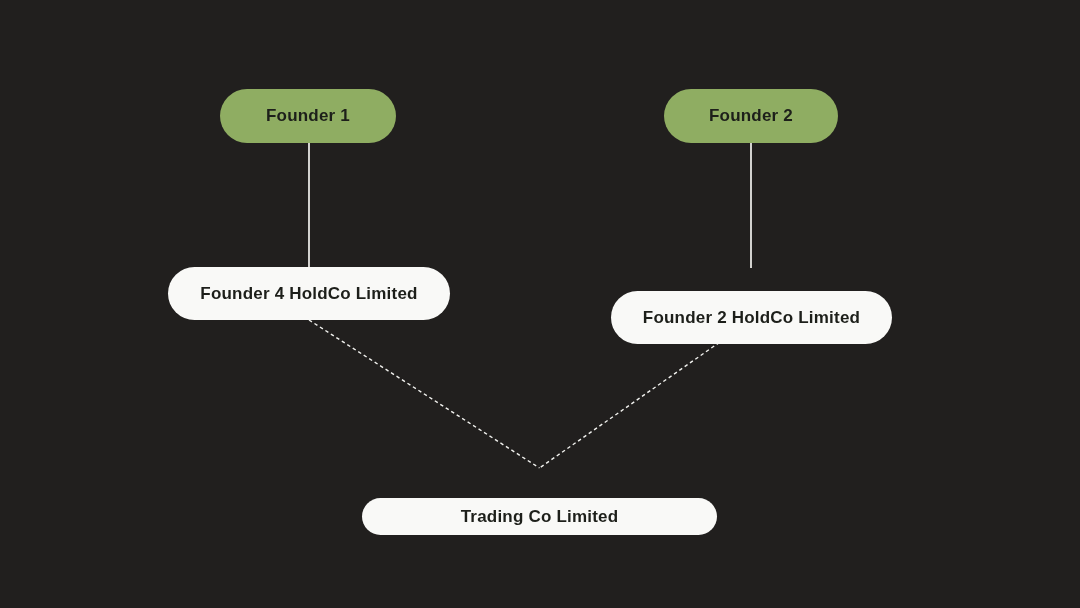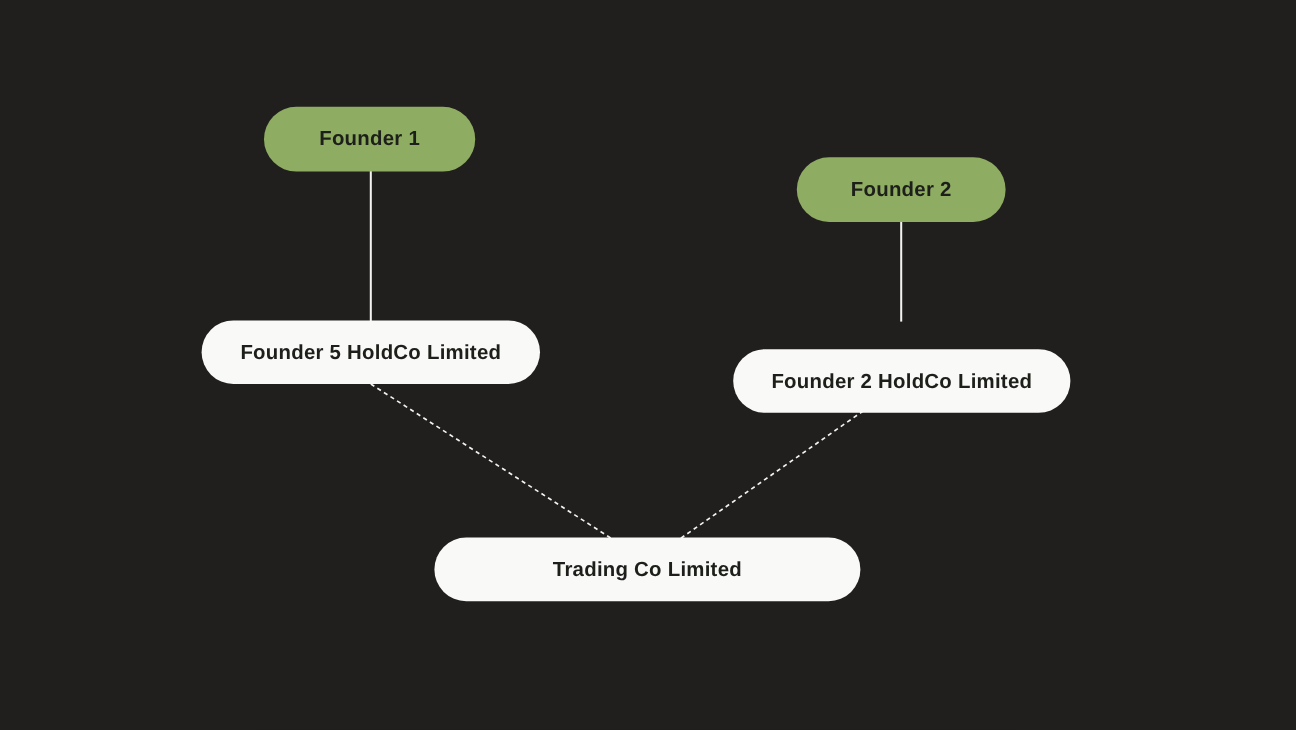--- a/index.html
+++ b/index.html
@@ -47,24 +47,24 @@
     font-size: 17px;
     font-weight: 600;
     letter-spacing: 0.2px;
     color: var(--node-text);
     white-space: nowrap;
     text-align: center;
   }
   .pill-founder { background: var(--founder-fill); }
   .pill-company { background: var(--company-fill); }
   .pos-founder1  { left: 220px; top: 89px;  width: 176px; height: 54px; }
-  .pos-founder2  { left: 664px; top: 89px;  width: 174px; height: 54px; margin-top: 42px; }
+  .pos-founder2  { left: 664px; top: 89px;  width: 174px; height: 54px; }
   .pos-holdco1   { left: 168px; top: 267px; width: 282px; height: 53px; }
   .pos-holdco2   { left: 611px; top: 267px; width: 281px; height: 53px; margin-top: 24px; }
-  .pos-tradingco { left: 362px; top: 448px; width: 355px; height: 53px; }
+  .pos-tradingco { left: 362px; top: 498px; width: 355px; height: 37px; }
 </style>
 </head>
 <body>
 
 <div class="stage">
 
   <svg class="edges" viewBox="0 0 1080 608" xmlns="http://www.w3.org/2000/svg">
     <line class="edge-solid" x1="309" y1="141" x2="309" y2="268"></line>
     <line class="edge-solid" x1="751" y1="141" x2="751" y2="268"></line>
     <line class="edge-dashed" x1="309" y1="320" x2="539.5" y2="468"></line>
@@ -73,21 +73,21 @@
 
   <div class="pill pill-founder pos-founder1">
     <span>Founder 1</span>
   </div>
 
   <div class="pill pill-founder pos-founder2">
     <span>Founder 2</span>
   </div>
 
   <div class="pill pill-company pos-holdco1">
-    <span>Founder 5 HoldCo Limited</span>
+    <span>Founder 4 HoldCo Limited</span>
   </div>
 
   <div class="pill pill-company pos-holdco2">
     <span>Founder 2 HoldCo Limited</span>
   </div>
 
   <div class="pill pill-company pos-tradingco">
     <span>Trading Co Limited</span>
   </div>
 

